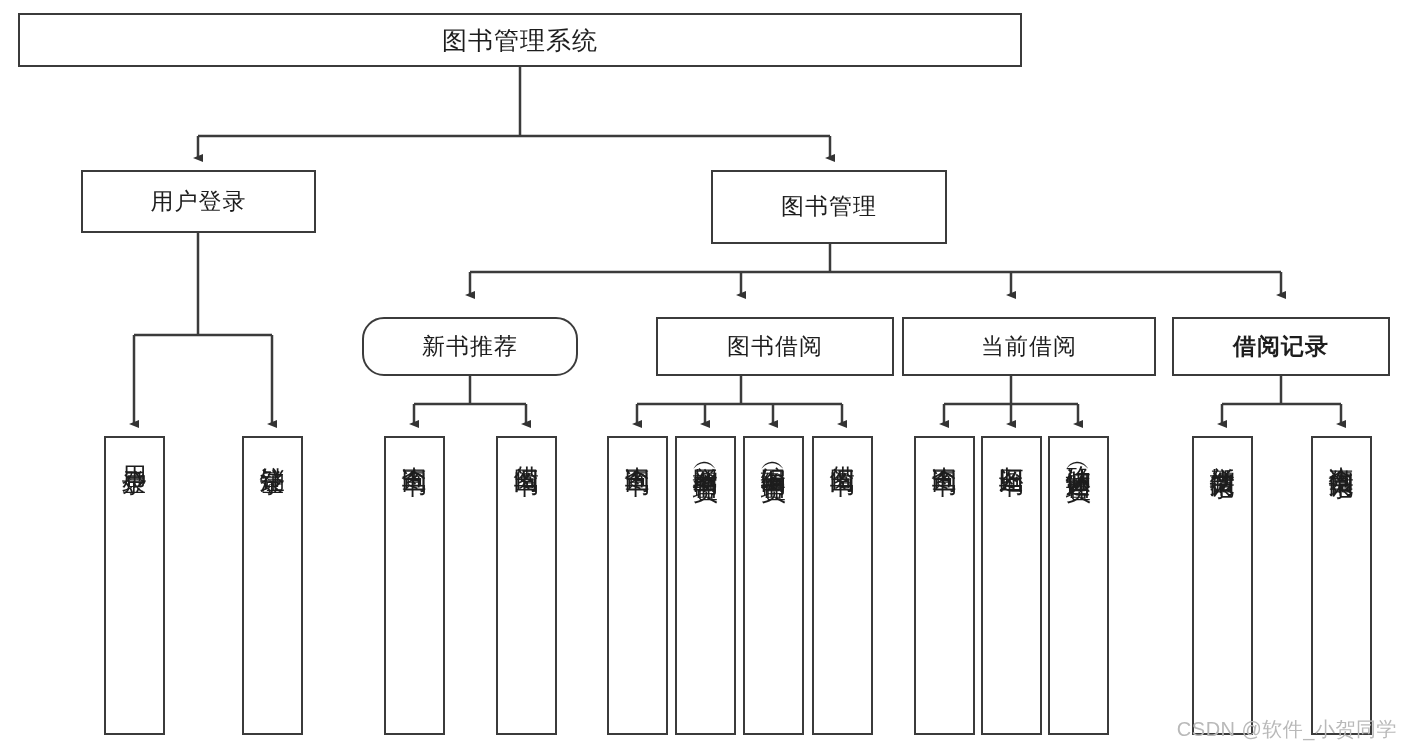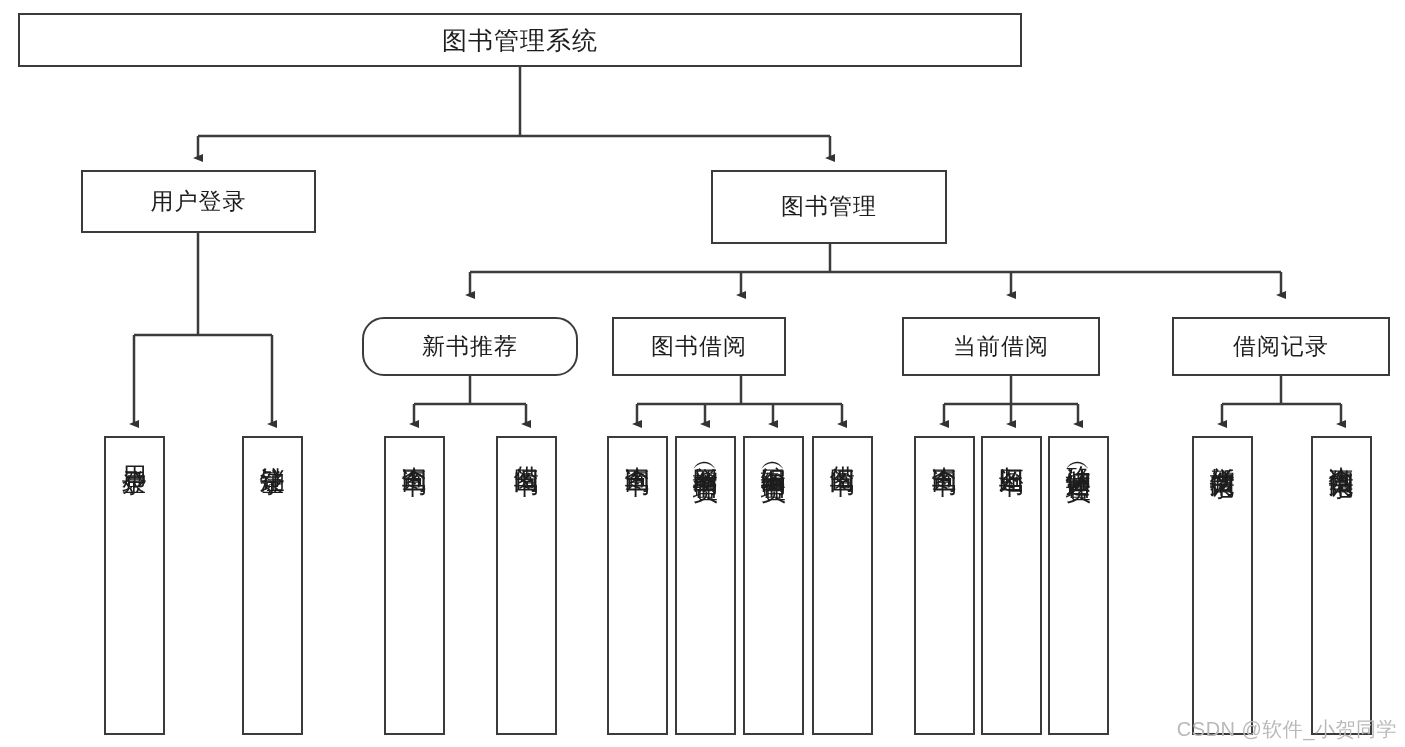--- a/index.html
+++ b/index.html
@@ -127,27 +127,27 @@
   <div class="node h" style="left:81px; top:170px; width:235px; height:63px;">
     <span>用户登录</span>
   </div>
   <div class="node h" style="left:711px; top:170px; width:236px; height:74px;">
     <span>图书管理</span>
   </div>
 
   <div class="node h" style="left:362px; top:317px; width:216px; height:59px;border-radius:22px;">
     <span>新书推荐</span>
   </div>
-  <div class="node h" style="left:612px; top:317px; width:174px; height:59px;">
+  <div class="node h" style="left:656px; top:317px; width:238px; height:59px;">
     <span>图书借阅</span>
   </div>
-  <div class="node h" style="left:902px; top:317px; width:198px; height:59px;text-align:center;">
+  <div class="node h" style="left:902px; top:317px; width:254px; height:59px;text-align:center;">
     <span>当前借阅</span>
   </div>
-  <div class="node h" style="left:1172px; top:317px; width:218px; height:59px;">
+  <div class="node h" style="left:1172px; top:317px; width:218px; height:59px;font-weight:bold;">
     <span>借阅记录</span>
   </div>
 
   <div class="node leaf" style="left:104px; top:436px; width:61px; height:299px;">
     <span class="vtext">用户登录</span>
   </div>
   <div class="node leaf" style="left:242px; top:436px; width:61px; height:299px;">
     <span class="vtext">注销登录</span>
   </div>
 

